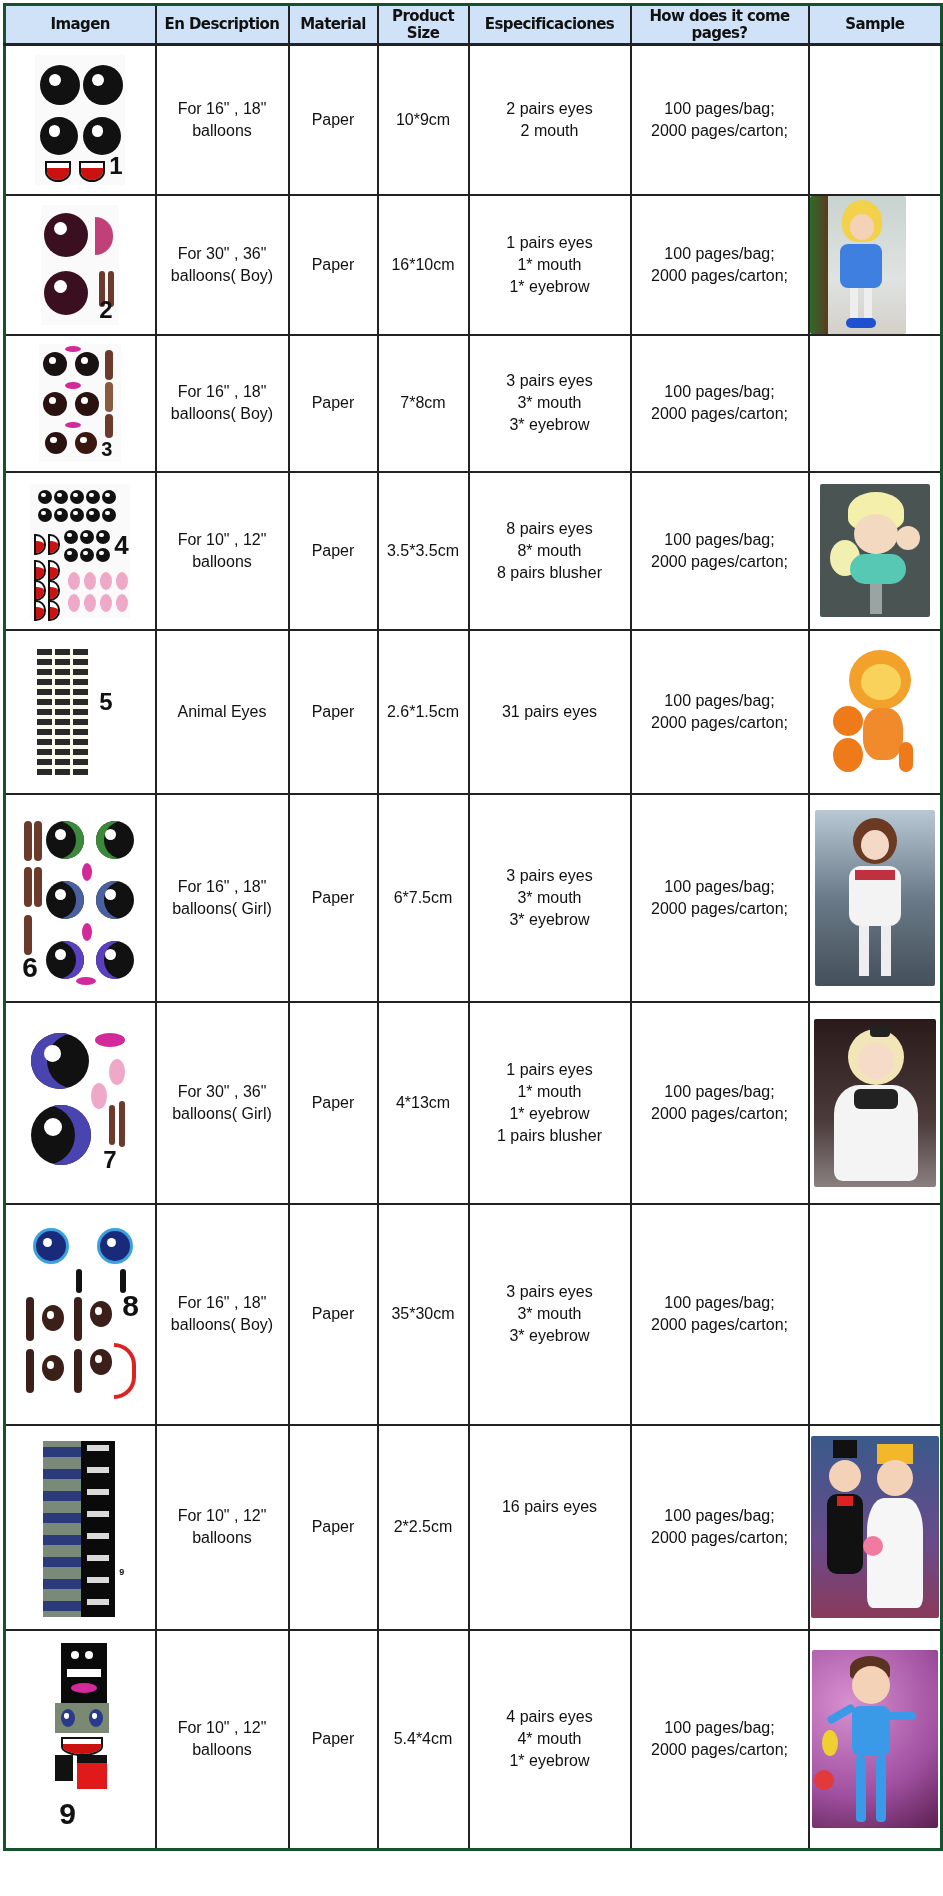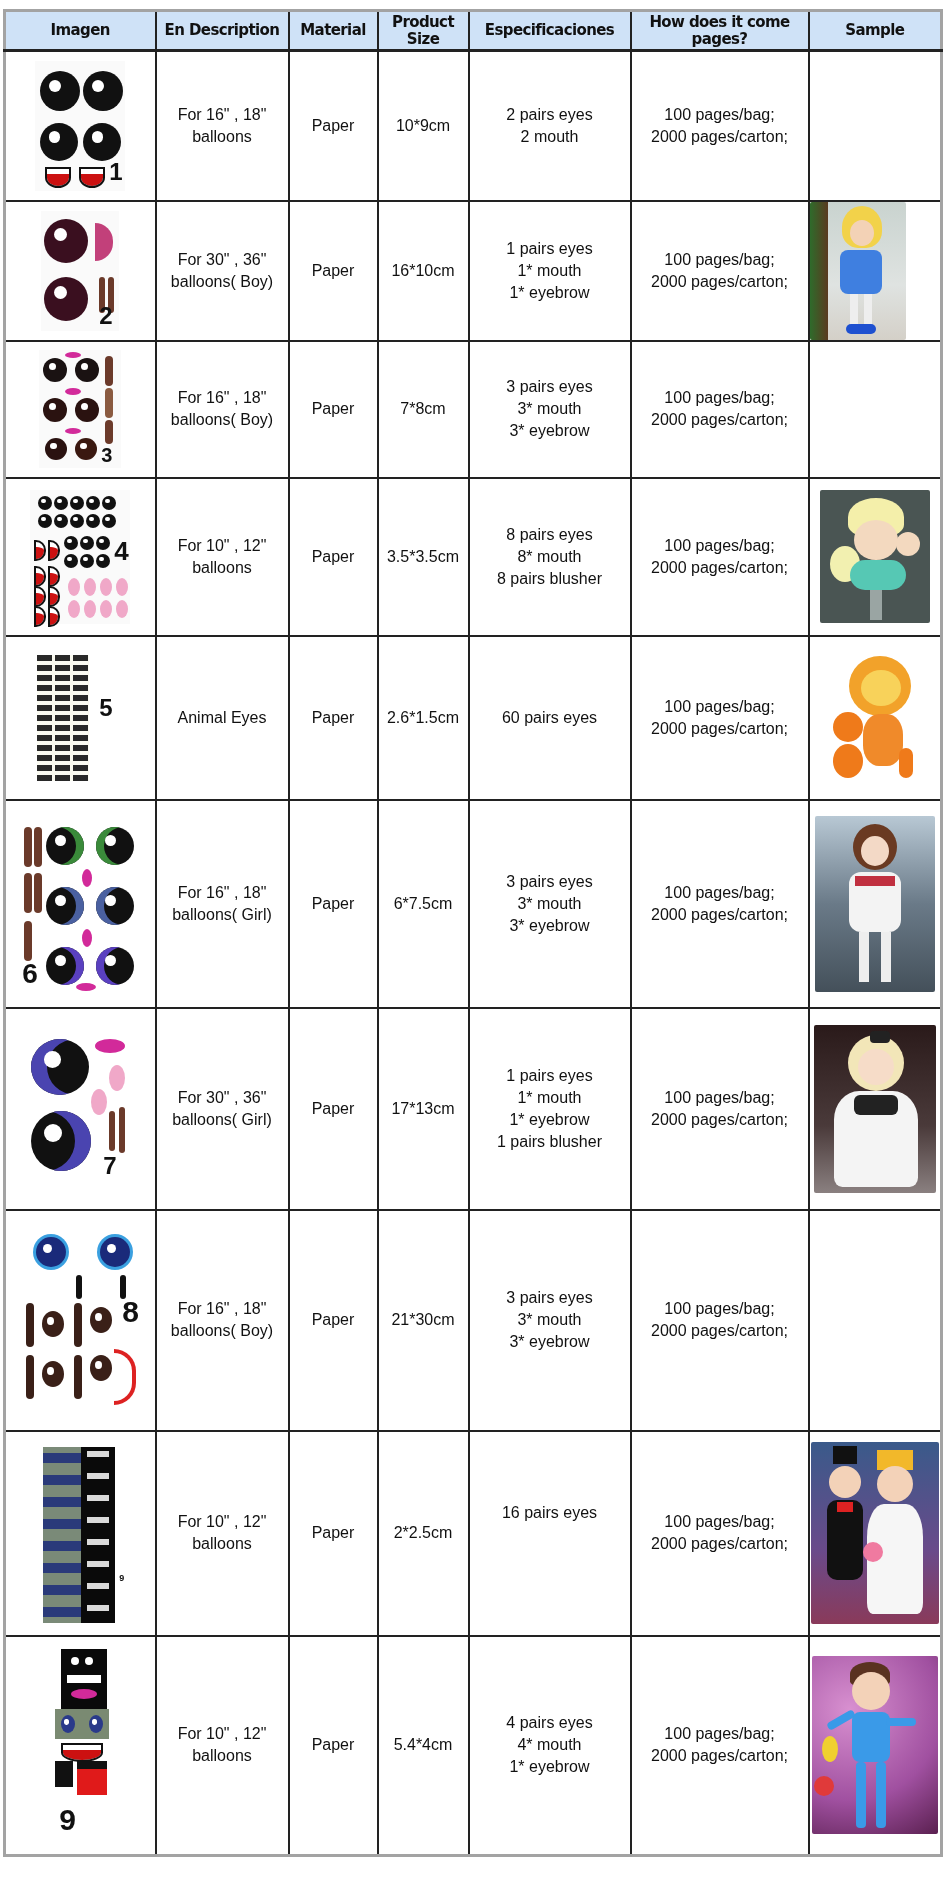--- a/index.html
+++ b/index.html
@@ -1,21 +1,21 @@
 <!DOCTYPE html>
 <html><head>
 <meta charset="utf-8">
 <style>
   html, body { margin: 0; padding: 0; background: #ffffff; }
   body { width: 943px; height: 1896px; position: relative; overflow: hidden; font-family: "Liberation Sans", sans-serif; color: #111; }
   table.spec {
-    position: absolute; left: 3px; top: 9px;
+    position: absolute; left: 3px; top: 3px;
     border-collapse: collapse; table-layout: fixed;
     width: 937px;
-    border: 3px solid #a3a3a3;
+    border: 3px solid #14532d;
     padding-left: 31px;
   }
   table.spec td, table.spec th {
     border: 2px solid #222;
     text-align: center; vertical-align: middle;
     padding: 0 4px; overflow: hidden;
   }
   table.spec th {
     background: #cfe2f7;
     font-family: "DejaVu Sans", sans-serif;
@@ -212,21 +212,21 @@
       <td>
         <div class="imgbox" style="width:90px;height:130px;background:#fff;">
           <div style="position:absolute;left:2px;top:2px;width:52px;height:126px;background:repeating-linear-gradient(180deg,#111 0 6px,#fafaf0 6px 10px);opacity:0.9;"></div>
           <div style="position:absolute;left:2px;top:2px;width:52px;height:126px;background:repeating-linear-gradient(90deg,transparent 0 15px,#fafaf0 15px 18px);"></div>
           <span class="sheet-num" style="left:64px;top:44px;">5</span>
         </div>
       </td>
       <td class="multiline">Animal Eyes</td>
       <td>Paper</td>
       <td>2.6*1.5cm</td>
-      <td class="multiline">60 pairs eyes</td>
+      <td class="multiline">31 pairs eyes</td>
       <td class="multiline">100 pages/bag;
 2000 pages/carton;</td>
       <td>
         <div class="photo" style="width:92px;height:132px;background:#fff;" title="orange tiger balloon">
           <div style="position:absolute;left:20px;top:4px;width:62px;height:60px;background:#f2a22a;border-radius:50%;"></div>
           <div style="position:absolute;left:32px;top:18px;width:40px;height:36px;background:#f8d25a;border-radius:50%;"></div>
           <div style="position:absolute;left:4px;top:60px;width:30px;height:30px;background:#ef7a1a;border-radius:50%;"></div>
           <div style="position:absolute;left:4px;top:92px;width:30px;height:34px;background:#ef7a1a;border-radius:50%;"></div>
           <div style="position:absolute;left:34px;top:62px;width:40px;height:52px;background:#f08a2a;border-radius:40%;"></div>
           <div style="position:absolute;left:70px;top:96px;width:14px;height:30px;background:#ef7a1a;border-radius:7px;"></div>
@@ -284,21 +284,21 @@
           <div class="blush" style="left:66px;top:58px;width:16px;height:26px;"></div>
           <div class="eye" style="left:6px;top:80px;width:60px;height:60px;background:#111;box-shadow:inset -16px 0 0 #4a44b0;"></div>
           <div class="brow" style="left:84px;top:80px;width:6px;height:40px;border-radius:3px;"></div>
           <div class="brow" style="left:94px;top:76px;width:6px;height:46px;border-radius:3px;"></div>
           <span class="sheet-num" style="left:78px;top:124px;">7</span>
         </div>
       </td>
       <td class="multiline">For 30" , 36"
 balloons( Girl)</td>
       <td>Paper</td>
-      <td>17*13cm</td>
+      <td>4*13cm</td>
       <td class="multiline">1 pairs eyes
 1* mouth
 1* eyebrow
 1 pairs blusher</td>
       <td class="multiline">100 pages/bag;
 2000 pages/carton;</td>
       <td>
         <div class="photo" style="width:122px;height:168px;background:linear-gradient(180deg,#2a1a1a 0%,#4a3a3a 60%,#8a8080 100%);" title="balloon bride doll">
           <div style="position:absolute;left:34px;top:10px;width:56px;height:56px;background:#f2e6b8;border-radius:50%;"></div>
           <div style="position:absolute;left:44px;top:24px;width:36px;height:36px;background:#f6dcc8;border-radius:50%;"></div>
@@ -324,21 +324,21 @@
           <div class="eye" style="left:24px;top:130px;width:22px;height:26px;background:#3a2018;"></div>
           <div class="brow" style="left:56px;top:124px;width:8px;height:44px;border-radius:4px;background:#3a2018;"></div>
           <div class="eye" style="left:72px;top:124px;width:22px;height:26px;background:#3a2018;"></div>
           <div style="position:absolute;left:96px;top:118px;width:18px;height:48px;border:4px solid #d22;border-left:none;border-radius:0 30px 30px 0;"></div>
           <span class="sheet-num" style="left:104px;top:70px;font-size:30px;">8</span>
         </div>
       </td>
       <td class="multiline">For 16" , 18"
 balloons( Boy)</td>
       <td>Paper</td>
-      <td>21*30cm</td>
+      <td>35*30cm</td>
       <td class="multiline">3 pairs eyes
 3* mouth
 3* eyebrow</td>
       <td class="multiline">100 pages/bag;
 2000 pages/carton;</td>
       <td></td>
     </tr>
 
     <tr style="height:205px">
       <td>

